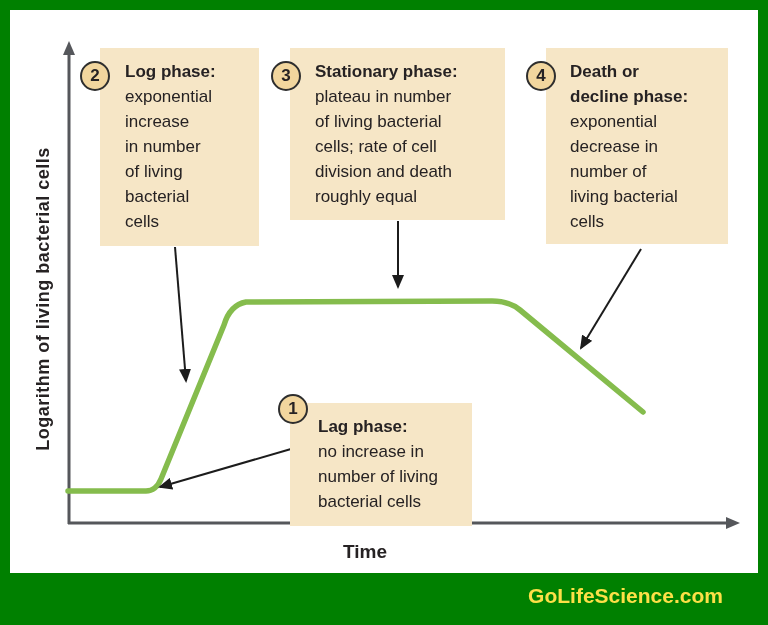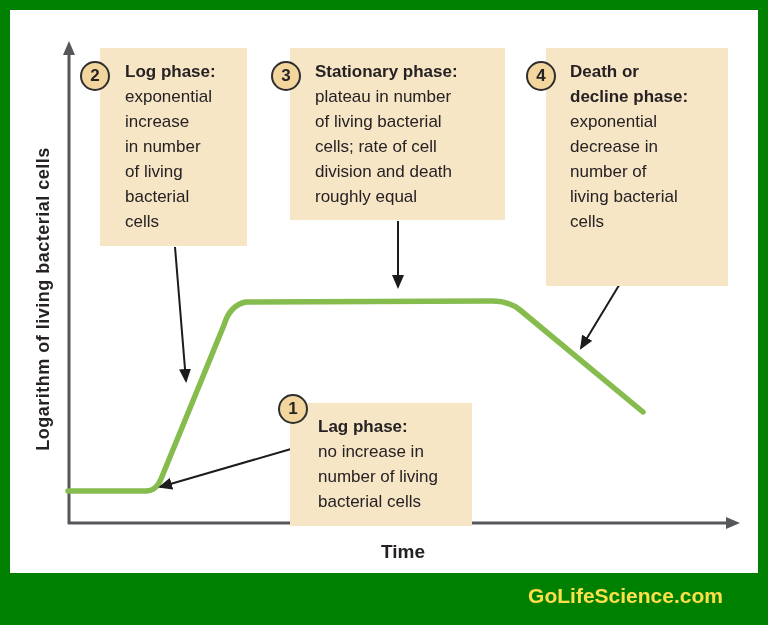--- a/index.html
+++ b/index.html
@@ -34,23 +34,23 @@
   .box {
     position:absolute;
     box-sizing:border-box;
     background: var(--box-tan,#F6E6C6);
     color: var(--text-dark,#262223);
     font-size:17px; line-height:25px;
     z-index:2;
   }
   .box-title { display:block; font-weight:bold; white-space:pre-line; }
   .box-body  { display:block; white-space:pre-line; }
-  #box-log        { left:100px; top:48px;  width:147px; height:198px; padding:11px 8px 0 25px; }
+  #box-log        { left:100px; top:48px;  width:159px; height:198px; padding:11px 8px 0 25px; }
   #box-stationary { left:290px; top:48px;  width:215px; height:172px; padding:11px 8px 0 25px; }
-  #box-death      { left:546px; top:48px;  width:182px; height:238px; padding:11px 8px 12px 24px; }
+  #box-death      { left:546px; top:48px;  width:182px; height:196px; padding:11px 8px 12px 24px; }
   #box-lag        { left:290px; top:380px; width:182px; height:123px; padding:11px 8px 0 28px;margin-top:23px; }
   .num-circle {
     position:absolute;
     width:30px; height:30px;
     box-sizing:border-box;
     border:2px solid #2e2e2e;
     border-radius:50%;
     background: var(--circle-tan,#F2D69E);
     color: var(--text-dark,#262223);
     font-weight:bold; font-size:17px;
@@ -67,21 +67,21 @@
     width:392px; height:24px;
     text-align:center;
     transform:rotate(-90deg);
     font-weight:bold; font-size:18px; letter-spacing:0.5px;
     color: var(--text-dark,#262223);
     z-index:2;
   }
   .x-label {
     position:absolute;
     left:343px; top:541px; width:120px;
-    text-align:center;
+    text-align:left;
     font-weight:bold; font-size:19px;
     color: var(--text-dark,#262223);
     z-index:2;
   }
   .footer-text {
     position:absolute;
     right:45px; top:584px;
     color:#fde047;
     font-weight:bold; font-size:21px;
     z-index:2;

